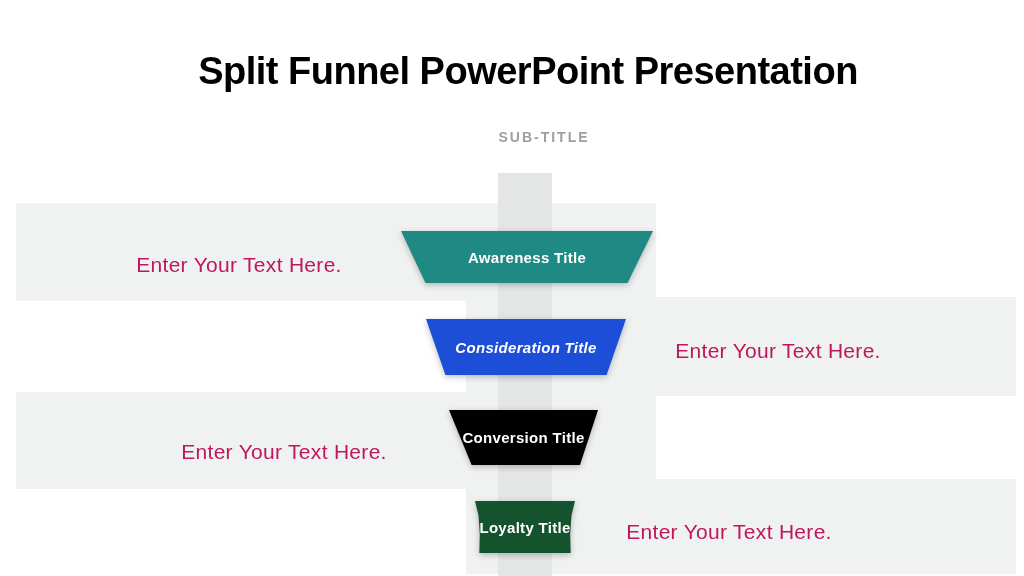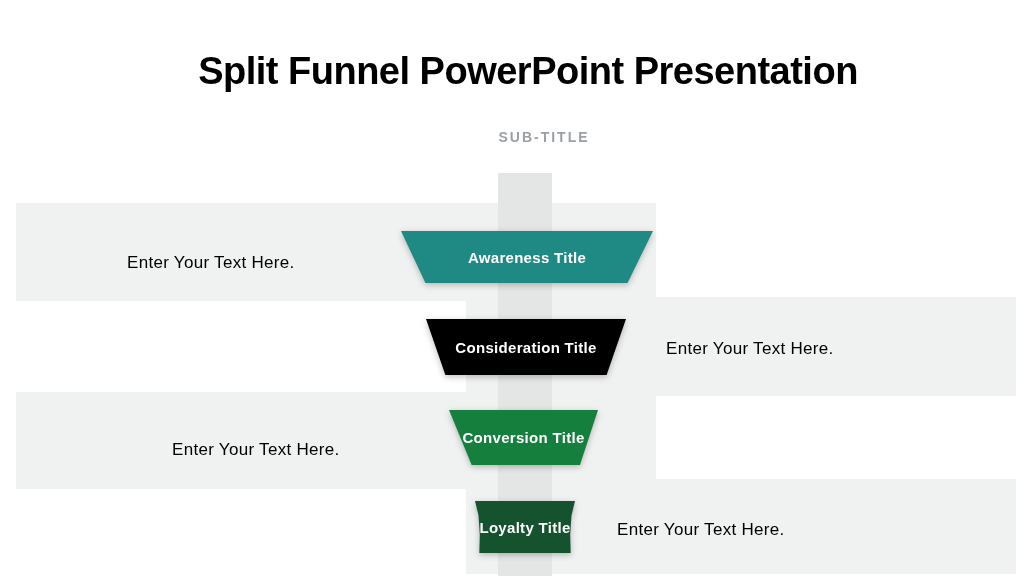--- a/index.html
+++ b/index.html
@@ -53,23 +53,24 @@
   .band-1 { left: 0;     top: 187px; width: 640px; height: 98px; }
   .band-2 { left: 450px; top: 281px; width: 574px; height: 99px; }
   .band-3 { left: 0;     top: 376px; width: 640px; height: 97px; }
   .band-4 { left: 450px; top: 463px; width: 574px; height: 95px; }
 
   
   .placeholder {
     position: absolute;
     width: 240px;
     z-index: 3;
-    font-size: 17px;
+    text-align: center;
+    font-size: 21px;
     font-weight: 300;
-    color: #000000;
+    color: #be185d;
     letter-spacing: 0.3px;
   }
   .ph-1 { left: 103px; top: 229px; }
   .ph-2 { left: 642px; top: 315px; }
   .ph-3 { left: 148px; top: 416px; }
   .ph-4 { left: 593px; top: 496px; }
 
   
   .funnel-shadow {
     position: absolute;
@@ -119,27 +120,27 @@
   <div class="placeholder ph-3">Enter Your Text Here.</div>
   <div class="placeholder ph-4">Enter Your Text Here.</div>
 
   <div class="funnel-shadow fs-1">
     <div class="funnel-level fl-1" style="background: rgb(31, 138, 131);">
       <span class="funnel-label">Awareness Title</span>
     </div>
   </div>
 
   <div class="funnel-shadow fs-2">
-    <div class="funnel-level fl-2" style="background: #000000;">
+    <div class="funnel-level fl-2" style="background: #1d4ed8; font-style: italic;">
       <span class="funnel-label">Consideration Title</span>
     </div>
   </div>
 
   <div class="funnel-shadow fs-3">
-    <div class="funnel-level fl-3" style="background: #15803d; justify-content: center;">
+    <div class="funnel-level fl-3" style="background: #000000; justify-content: center;">
       <span class="funnel-label">Conversion Title</span>
     </div>
   </div>
 
   <div class="funnel-shadow fs-4">
     <div class="funnel-level fl-4" style="background: #14532d;">
       <span class="funnel-label">Loyalty Title</span>
     </div>
   </div>
 

